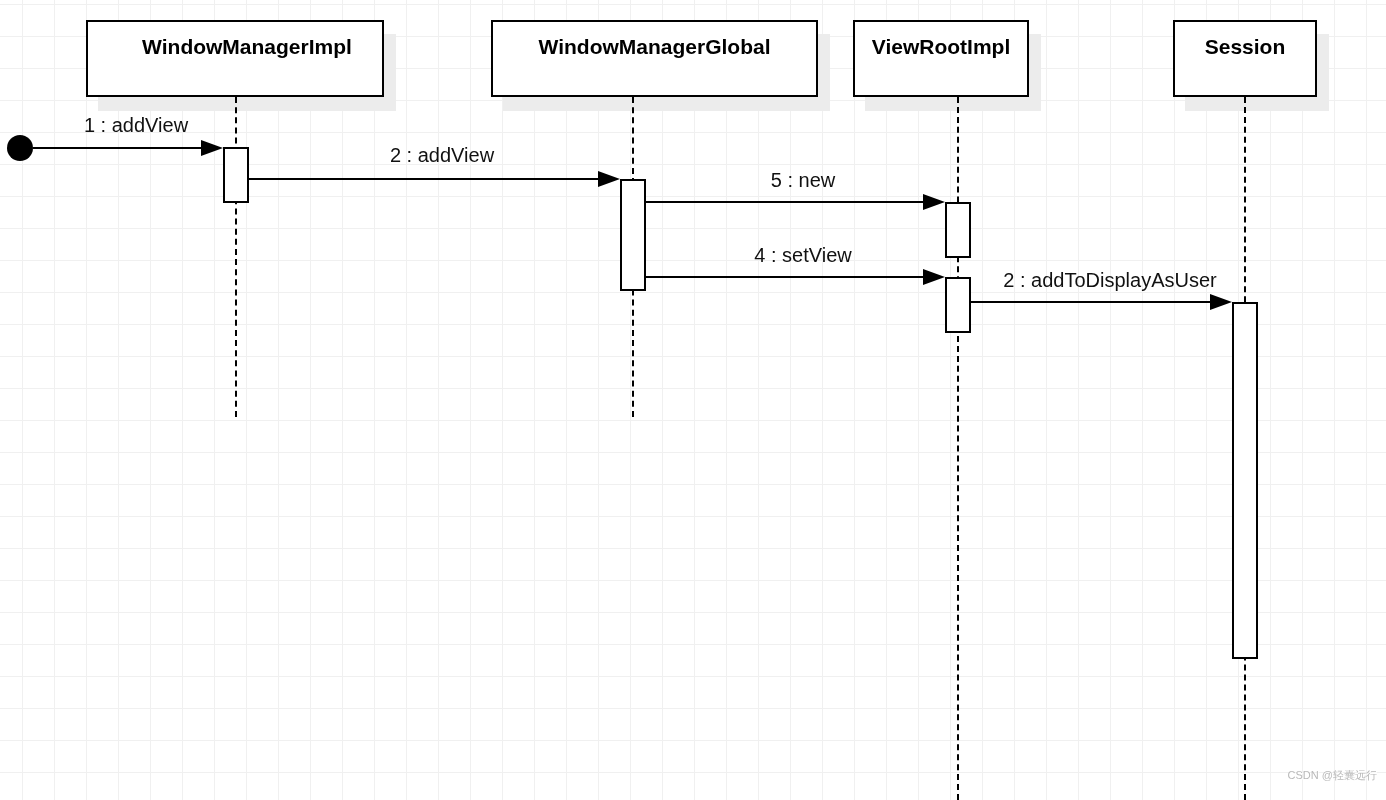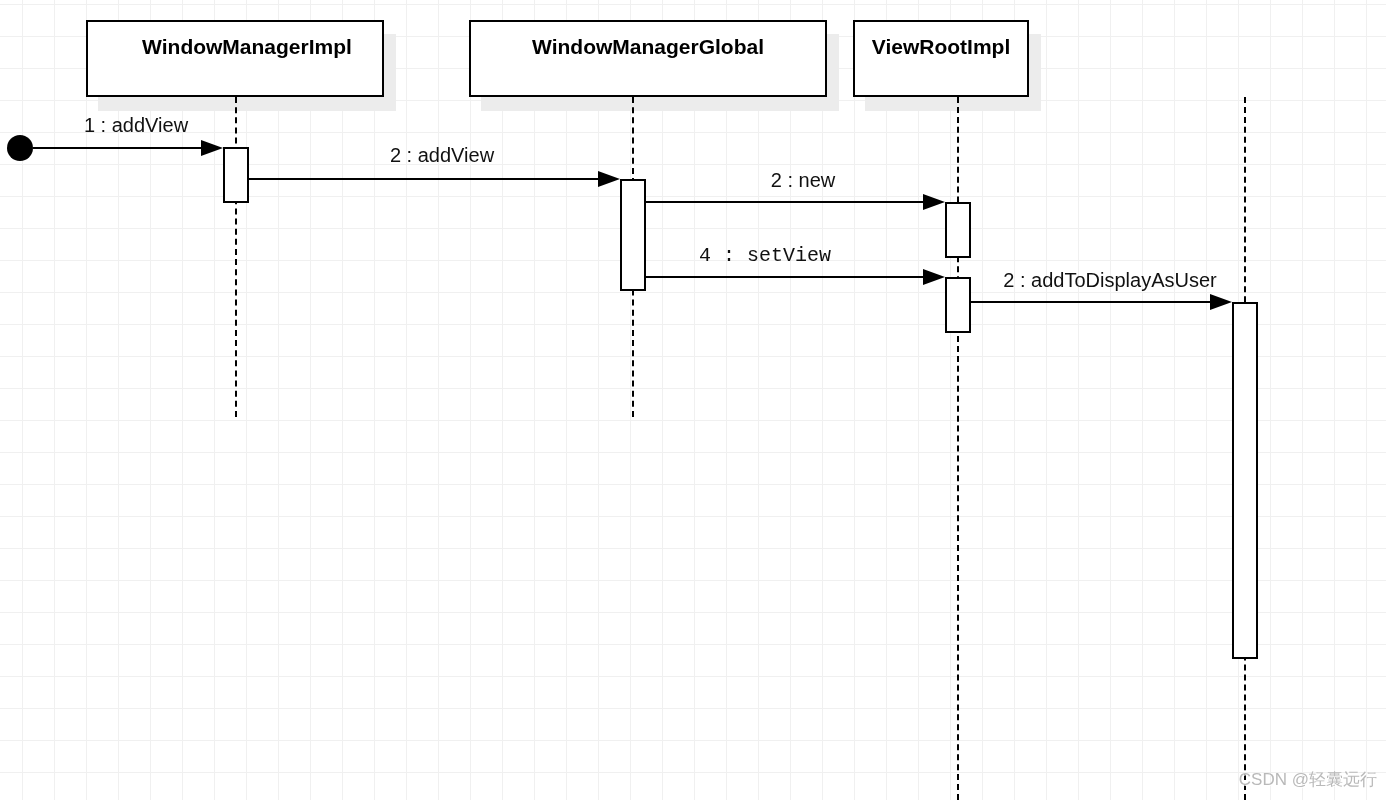--- a/index.html
+++ b/index.html
@@ -32,21 +32,21 @@
     display: flex;
     justify-content: center;
     align-items: flex-start;
     padding-top: 13px;
     font-weight: bold;
     font-size: 21px;
     color: #000000;
     white-space: nowrap;
   }
   .h-wmi { left: 86px;   width: 298px; padding-left: 24px; }
-  .h-wmg { left: 469px;  width: 358px; justify-content: center; }
+  .h-wmg { left: 491px;  width: 327px; justify-content: center; }
   .h-vri { left: 853px;  width: 176px; }
   .h-ses { left: 1173px; width: 144px; }
 
   
   .lifeline {
     position: absolute;
     top: 97px;
     width: 0;
     border-left: 2px dashed #000000;
   }
@@ -110,50 +110,53 @@
   .line-2 { left: 249px; top: 178px; width: 353px; }
   .ah-2   { left: 598px; top: 171px; }
   .lb-2   { left: 434px; top: 143px; }
 
   .line-3 { left: 646px; top: 201px; width: 281px; }
   .ah-3   { left: 923px; top: 194px; }
   .lb-3   { left: 795px; top: 168px; }
 
   .line-4 { left: 646px; top: 276px; width: 281px; }
   .ah-4   { left: 923px; top: 269px; }
-  .lb-4   { left: 757px; top: 243px; font-family: Liberation Mono, monospace; }
+  .lb-4   { left: 795px; top: 243px; }
 
   .line-5 { left: 971px;  top: 301px; width: 243px; }
   .ah-5   { left: 1210px; top: 294px; }
   .lb-5   { left: 1102px; top: 268px; }
 
   
   .watermark {
     position: absolute;
     right: 9px;
     top: 768px;
-    font-size: 17px;
+    font-size: 11px;
     color: #b9b9b9;
     text-shadow: 1px 1px 0 rgba(255,255,255,0.9);
     white-space: nowrap;
   }
 </style>
 </head>
 <body>
 
 <div id="stage">
 
   <div class="head h-wmi">
     <span>WindowManagerImpl</span>
   </div>
   <div class="head h-wmg">
     <span>WindowManagerGlobal</span>
   </div>
   <div class="head h-vri">
     <span>ViewRootImpl</span>
+  </div>
+  <div class="head h-ses">
+    <span>Session</span>
   </div>
 
   <div class="lifeline ll-wmi"></div>
   <div class="lifeline ll-wmg"></div>
   <div class="lifeline ll-vri"></div>
   <div class="lifeline ll-ses"></div>
 
   <div class="start-node"></div>
 
   <div class="msg-line line-1"></div>
@@ -162,21 +165,21 @@
 
   <div class="msg-line line-2"></div>
   <div class="arrowhead ah-2"></div>
   <div class="msg-label lb-2">2 : addView</div>
 
   <div class="activation act-1"></div>
   <div class="activation act-2"></div>
 
   <div class="msg-line line-3"></div>
   <div class="arrowhead ah-3"></div>
-  <div class="msg-label lb-3">2 : new</div>
+  <div class="msg-label lb-3">5 : new</div>
 
   <div class="msg-line line-4"></div>
   <div class="arrowhead ah-4"></div>
   <div class="msg-label lb-4">4 : setView</div>
 
   <div class="activation act-3"></div>
   <div class="activation act-4"></div>
 
   <div class="msg-line line-5"></div>
   <div class="arrowhead ah-5"></div>

